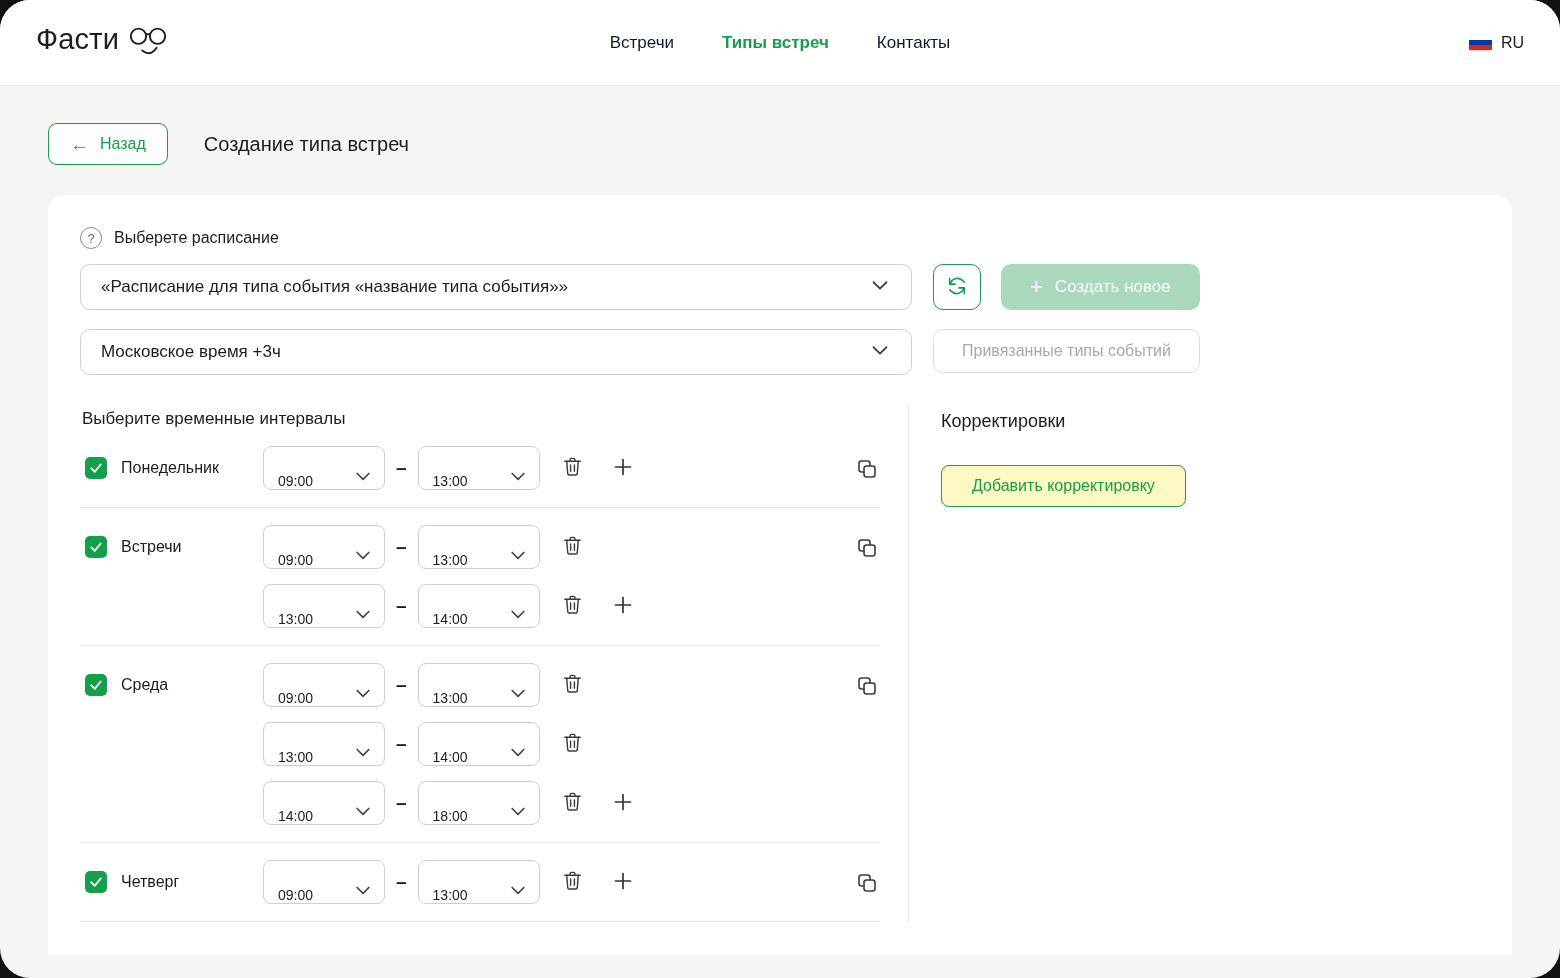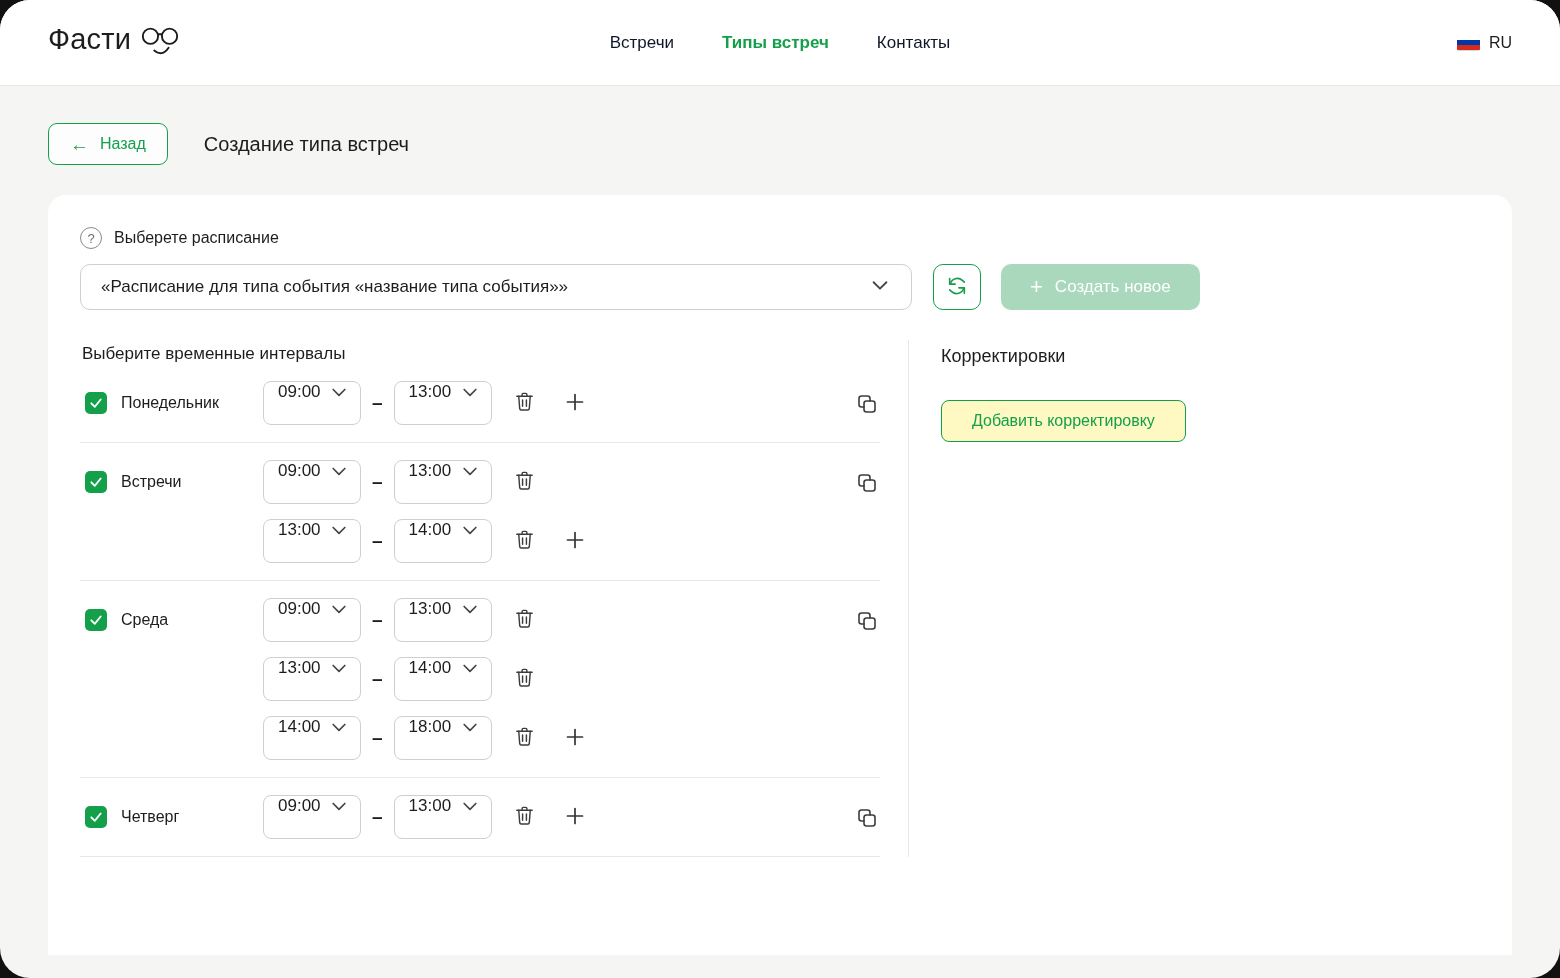--- a/index.html
+++ b/index.html
@@ -20,21 +20,21 @@
     position: relative;
   }
 
   
   .header {
     height: 86px;
     background: #ffffff;
     border-bottom: 1px solid #e9e9e7;
     display: flex;
     align-items: center;
-    padding: 0 48px;
+    padding: 0 36px;
     position: relative;
   }
   .logo {
     display: flex;
     align-items: flex-start;
     gap: 8px;
     cursor: pointer;
   }
   .logo-text { font-size: 29px; font-weight: 500; letter-spacing: 0.2px; }
   .main-nav {
@@ -193,29 +193,29 @@
     background: #14A04B;
     border-radius: 5px;
     display: flex; align-items: center; justify-content: center;
     flex-shrink: 0;
   }
   .day-name { font-size: 16px; }
   .day-rows { display: flex; flex-direction: column; gap: 15px; }
   .time-row { display: flex; align-items: center; }
   .time-select {
     display: flex;
-    align-items: flex-start;
+    align-items: flex-end;
     justify-content: space-between;
-    width: 98px;
+    width: 122px;
     height: 44px;
     border: 1px solid #cfcfcf;
     border-radius: 8px;
     background: #fff;
     padding: 0 11px 0 14px;
-    font-size: 17px;
+    font-size: 14px;
     cursor: pointer;
   }
   .dash { margin: 0 11px; font-size: 19px; font-weight: 700; }
   .icon-btn {
     background: none; border: none; padding: 0;
     width: 26px; height: 26px;
     display: flex; align-items: center; justify-content: center;
     cursor: pointer;
   }
   .trash-btn { margin-left: 20px; }
@@ -310,20 +310,31 @@
             <path d="M19.4 14a8 8 0 0 1-13.2 4.2L4 16.2"></path>
           </svg>
         </span>
       </button>
       <button class="create-btn">
         <span class="create-plus">+</span>
         <span>Создать новое</span>
       </button>
     </div>
 
+    <div class="controls-row">
+      <div class="select">
+        <span>Московское время +3ч</span>
+        <span>
+          <svg width="22" height="22" viewBox="0 0 24 24" fill="none" stroke="#444" stroke-width="2" stroke-linecap="round" stroke-linejoin="round">
+              <polyline points="5 9 12 16 19 9"></polyline>
+            </svg>
+        </span>
+      </div>
+      <button class="linked-btn">Привязанные типы событий</button>
+    </div>
 
     <div class="columns">
 
       <div class="left-col">
         <div class="intervals-title">Выберите временные интервалы</div>
         <div id="days-list">
   <div>
     <div class="day-block">
       <label class="day-left">
         <span class="checkbox">

